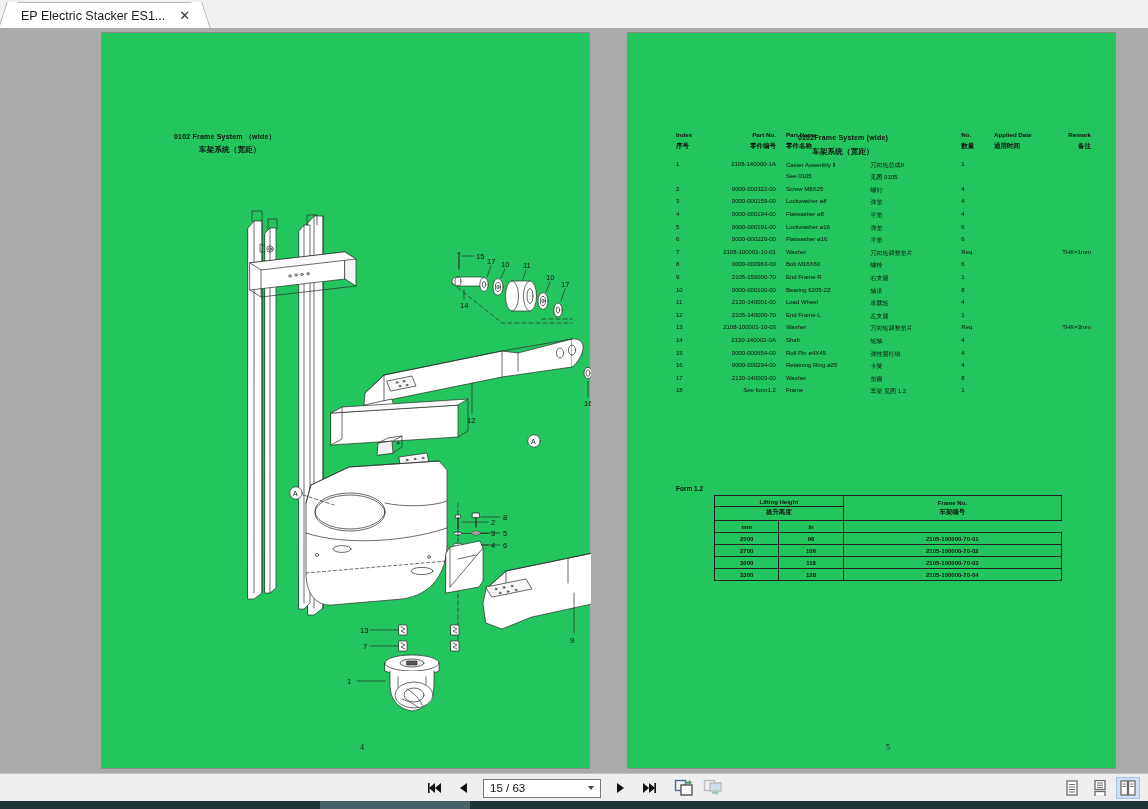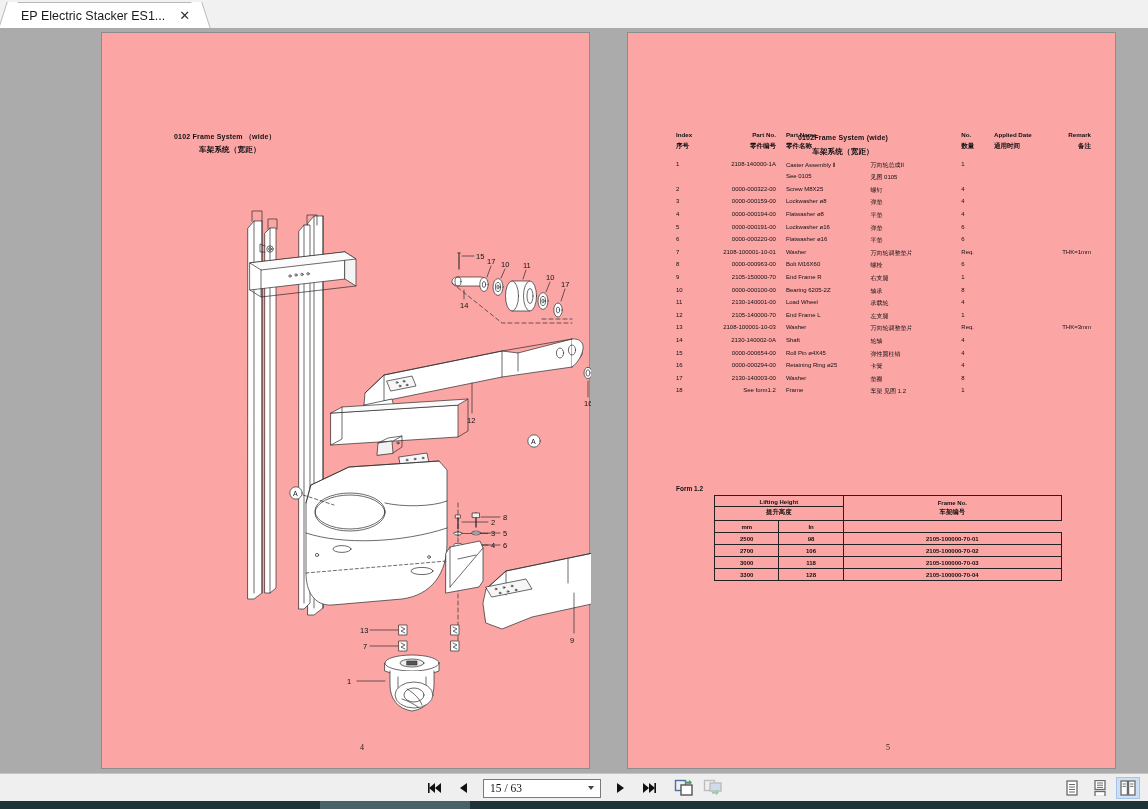--- a/index.html
+++ b/index.html
@@ -59,21 +59,21 @@
   
   #viewer {
     position: absolute; left: 0; top: 28px;
     width: 1148px; height: 745px;
     background: #ababab;
     overflow: hidden;
   }
   .page {
     position: absolute; top: 4px;
     height: 737px;
-    background: #fca5a5;
+    background: #22c55e;
     box-sizing: border-box;
   }
   #page-left  { left: 101px; width: 489px; border: 1px solid #8d8d8d;}
   #page-right { left: 627px; width: 489px; border: 1px solid #8d8d8d;}
 
   .pg-num {
     position: absolute; bottom: 16px;
     font-size: 8px; color: #222;
     font-family: "Liberation Serif", serif;
   }
@@ -160,21 +160,21 @@
   #page-combo {
     width: 118px; height: 19px;
     background: #ffffff;
     border: 1px solid #7a7a7a;
     display: flex; align-items: center;
     box-sizing: border-box;
     position: relative;
   }
   #page-combo-val {
     font-size: 11.5px; color: #111; padding-left: 6px;
-    font-family: Liberation Serif, serif;
+    font-family: Liberation Sans, sans-serif;
   }
   #page-combo-arrow {
     position: absolute; right: 6px; top: 50%;
     transform: translateY(-50%);
     width: 0; height: 0;
     border-left: 3.5px solid transparent;
     border-right: 3.5px solid transparent;
     border-top: 4px solid #444;
   }
   #view-modes {

